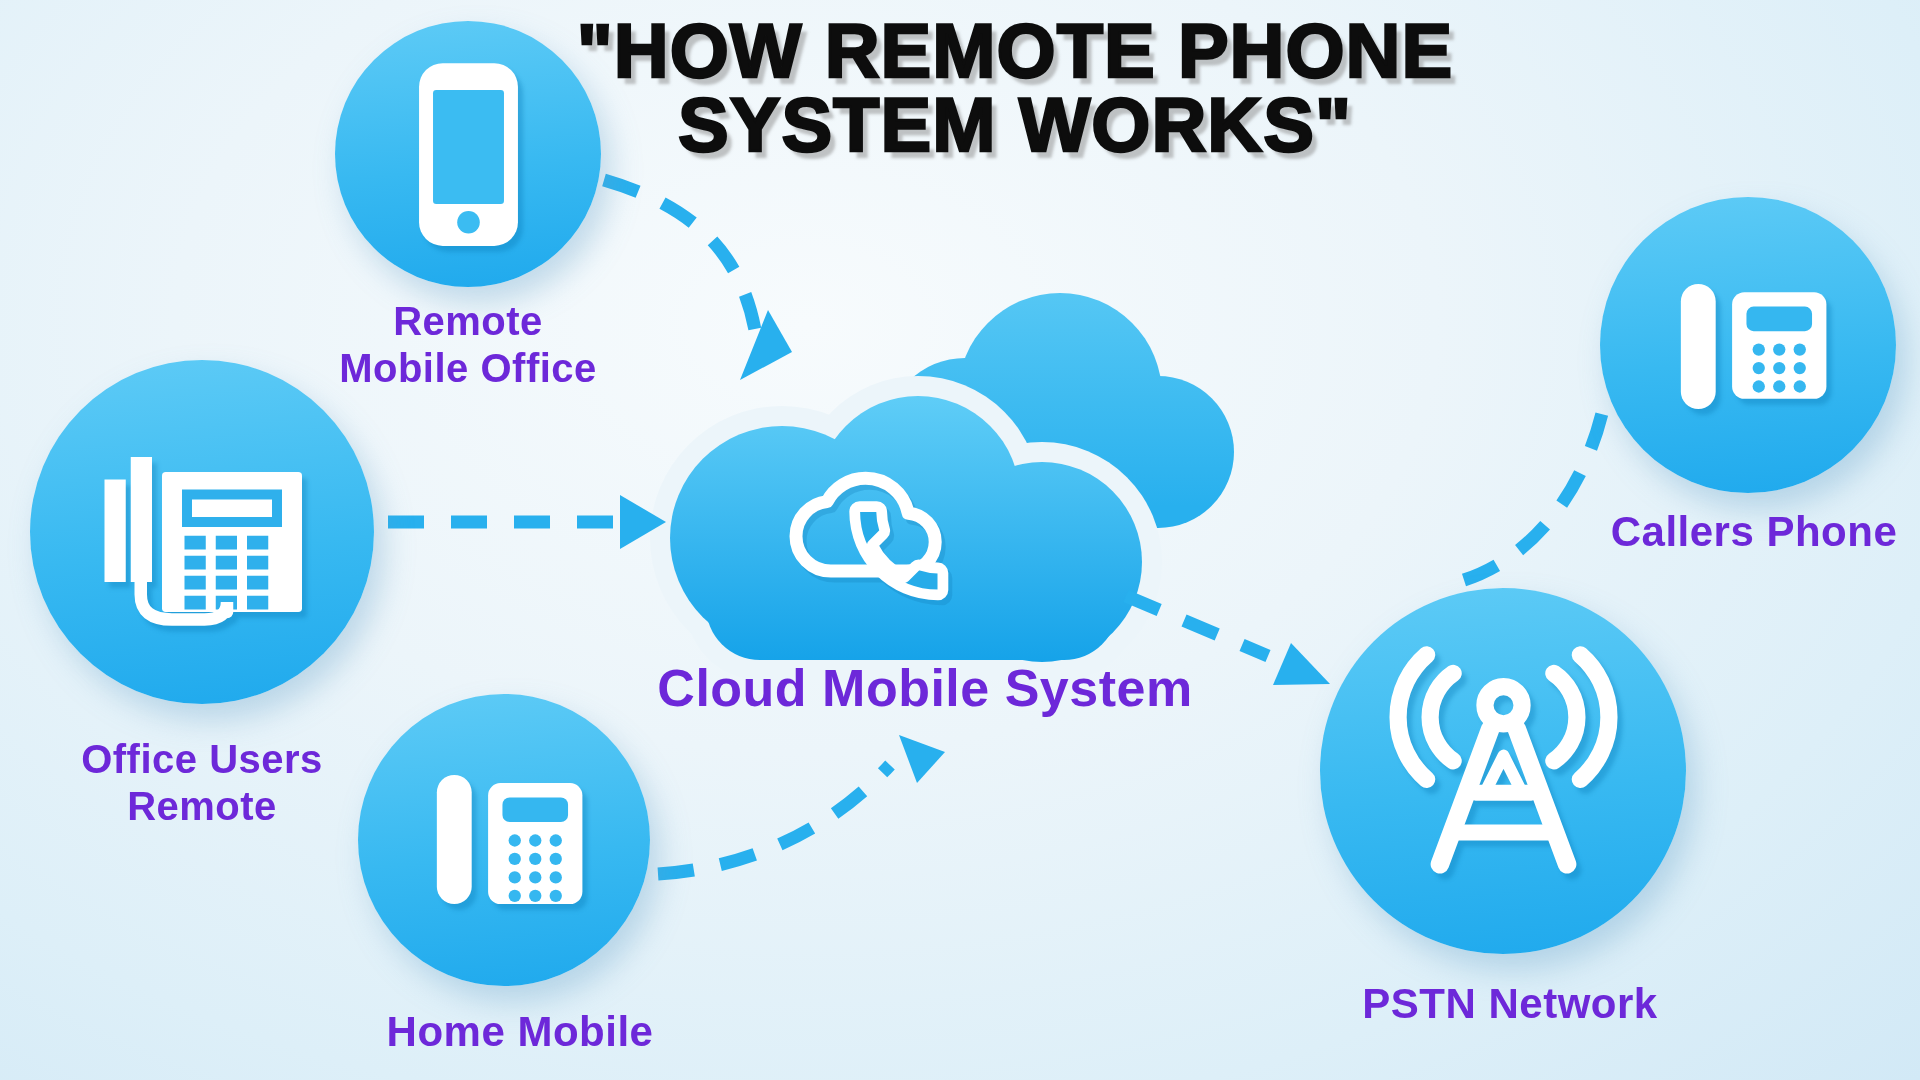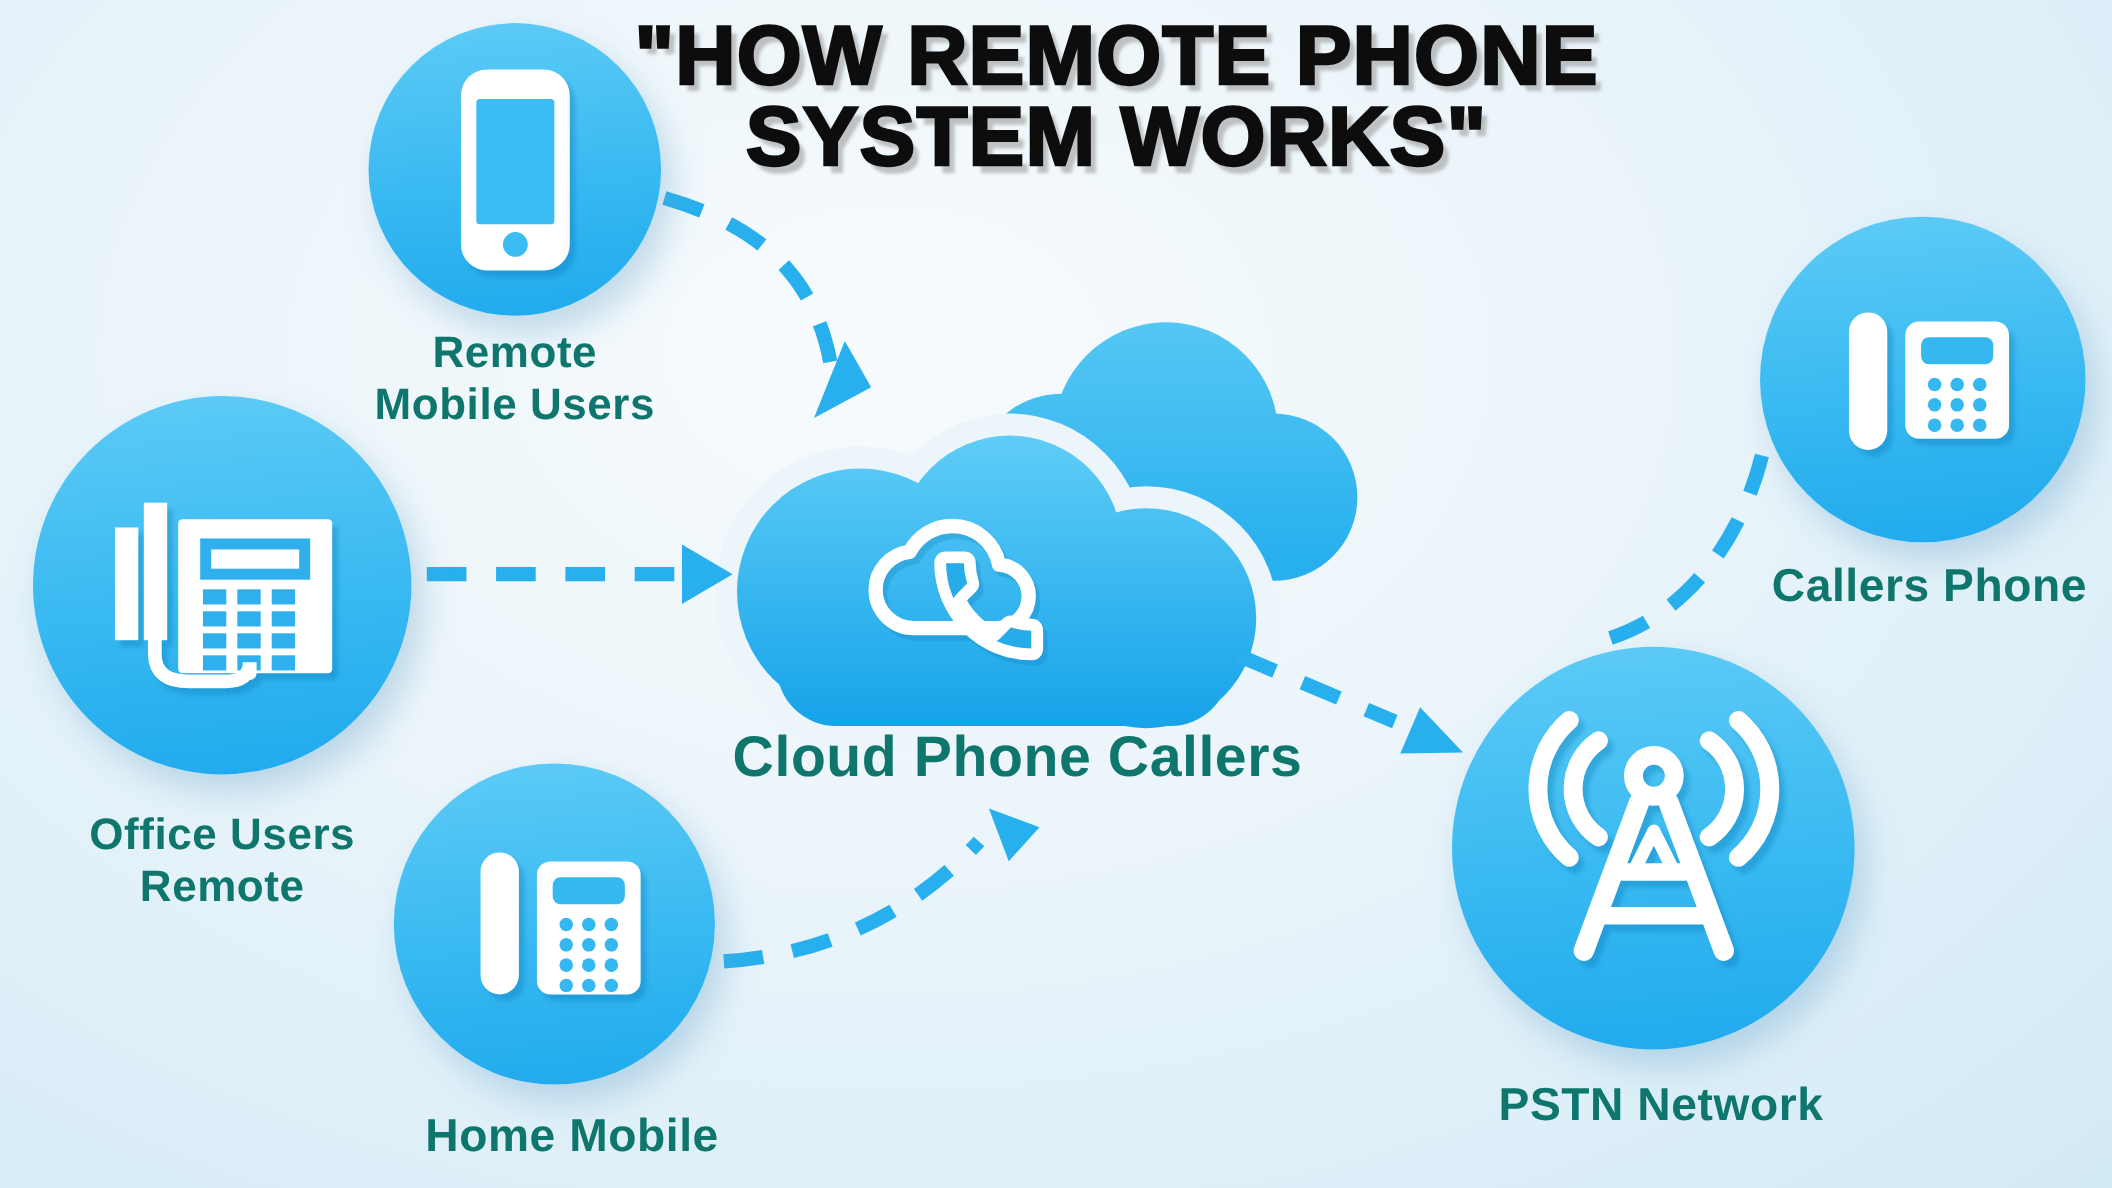--- a/index.html
+++ b/index.html
@@ -10,21 +10,21 @@
   }
   #diagram-canvas{position:absolute;left:0;top:0;z-index:1;}
   .node-circle{
     position:absolute;border-radius:50%;z-index:2;
     background:linear-gradient(175deg,#5ecbf6 0%,#38b9f1 55%,#1fa9ed 100%);
     box-shadow:10px 16px 30px rgba(100,160,200,.35);
     display:flex;align-items:center;justify-content:center;
   }
   .icon{filter:drop-shadow(5px 6px 2px rgba(10,120,180,.35));}
   .node-label{
-    position:absolute;z-index:3;text-align:center;color:#0f766e;
+    position:absolute;z-index:3;text-align:center;color:#6d28d9;
     font-weight:bold;letter-spacing:.5px;
   }
   .lbl-40{font-size:40px;line-height:47px;}
   .lbl-42{font-size:42px;line-height:48px;}
   .lbl-52{font-size:52px;line-height:56px;}
   #title{
     position:absolute;left:0;top:14px;width:1920px;padding-left:110px;box-sizing:border-box;
     z-index:3;text-align:center;color:#0d0d0d;font-weight:bold;
     font-size:76px;line-height:74px;letter-spacing:1px;
     -webkit-text-stroke:2.5px #0d0d0d;
@@ -98,21 +98,21 @@
 
 <div class="node-circle" style="left:335px;top:21px;width:266px;height:266px;">
   <svg class="icon" width="215" height="215" viewBox="0 0 200 200">
     <rect x="54" y="15" width="92" height="170" rx="22" fill="#ffffff"></rect>
     <rect x="67" y="40" width="66" height="106" rx="3" fill="#3bbcf2"></rect>
     <circle cx="100" cy="163" r="10.5" fill="#3bbcf2"></circle>
   </svg>
 </div>
 <div class="node-label lbl-40" style="left:268px;top:298px;width:400px;">
   <div>Remote</div>
-  <div>Mobile Users</div>
+  <div>Mobile Office</div>
 </div>
 
 <div class="node-circle" style="left:30px;top:360px;width:344px;height:344px;">
   <svg class="icon" width="250" height="250" viewBox="0 0 200 200">
     <rect x="22" y="58" width="17" height="82" fill="#ffffff"></rect>
     <rect x="43" y="40" width="17" height="100" fill="#ffffff"></rect>
     <rect x="68" y="52" width="112" height="112" rx="3" fill="#ffffff"></rect>
     <rect x="84" y="66" width="80" height="30" fill="#2fb0ec"></rect>
     <rect x="92" y="74" width="64" height="14" fill="#ffffff"></rect>
     <g fill="#2fb0ec">
@@ -156,21 +156,21 @@
         <circle cx="130" cy="154" r="6"></circle>
         <circle cx="150" cy="154" r="6"></circle>
     </g>
   </svg>
 </div>
 <div class="node-label lbl-42" style="left:305px;top:1008px;width:430px;">
   <div>Home Mobile</div>
 </div>
 
 <div class="node-label lbl-52" style="left:620px;top:660px;width:610px;z-index:3;">
-  <div>Cloud Phone Callers</div>
+  <div>Cloud Mobile System</div>
 </div>
 
 <div class="node-circle" style="left:1320px;top:588px;width:366px;height:366px;">
   <svg class="icon" width="265" height="265" viewBox="0 0 200 200">
     <g stroke="#ffffff" fill="none" stroke-linecap="round" stroke-linejoin="round">
       <circle cx="100" cy="50" r="14" stroke-width="13"></circle>
       <path d="M 90 68 L 52 170" stroke-width="14"></path>
       <path d="M 110 68 L 148 170" stroke-width="14"></path>
       <path d="M 79 116 H 121" stroke-width="12"></path>
       <path d="M 66 146 H 134" stroke-width="12"></path>

